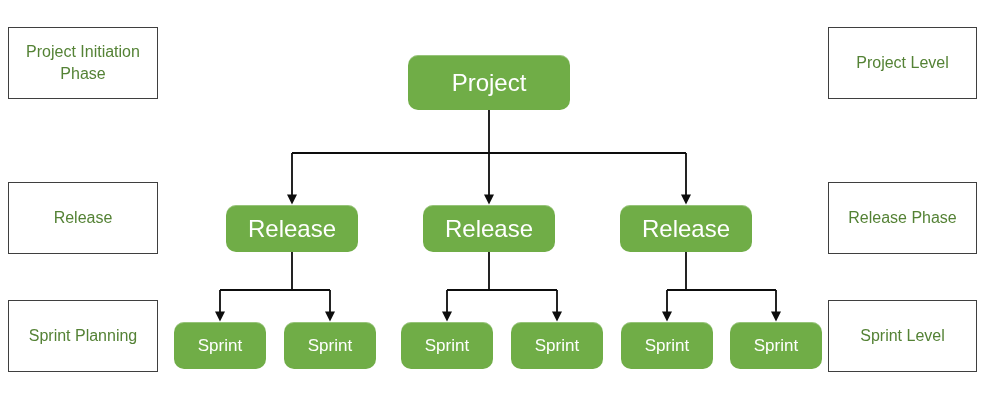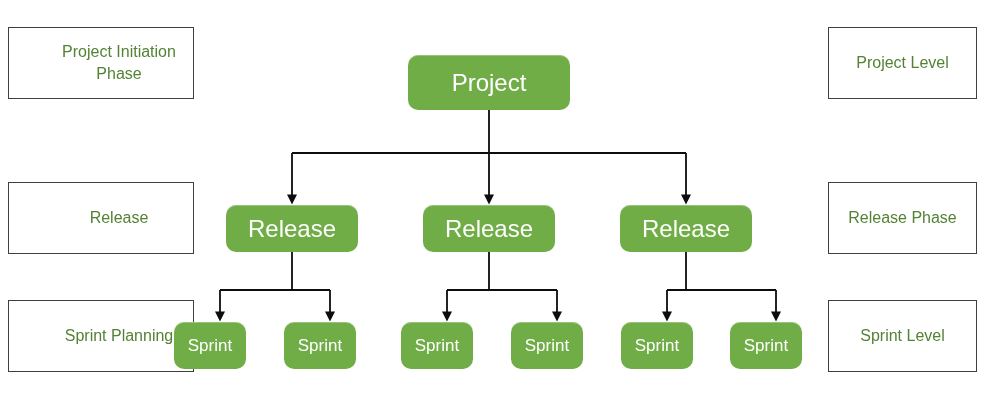--- a/index.html
+++ b/index.html
@@ -18,42 +18,42 @@
     color: #ffffff;
     border-radius: 10px;
     display: flex;
     align-items: center;
     justify-content: center;
     box-shadow: inset 0 1px 0 rgba(255,255,255,0.28);
     white-space: nowrap;
   }
   .node-project { left: 408px; top: 55px;  width: 162px; height: 55px; font-size: 24px; }
   .node-release { top: 205px; width: 132px; height: 47px; font-size: 24px; }
-  .node-sprint  { top: 322px; width: 72px;  height: 47px; font-size: 17px; border-radius: 10px; }
+  .node-sprint  { top: 322px; width: 92px;  height: 47px; font-size: 17px; border-radius: 10px; }
   .r1 { left: 226px; } .r2 { left: 423px; } .r3 { left: 620px; }
   .s1 { left: 174px; } .s2 { left: 284px; } .s3 { left: 401px; }
   .s4 { left: 511px; } .s5 { left: 621px; } .s6 { left: 730px; }
   
   .plabel {
     position: absolute;
     width: 148px;
     height: 70px;
     background: #ffffff;
     border: 1px solid #3f3f3f;
     color: #548235;
     font-size: 16px;
     line-height: 22px;
     display: flex;
     flex-direction: column;
     align-items: center;
     justify-content: center;
     text-align: center;
   }
   .plabel span { display: block; }
-  .col-left  { left: 8px; padding-left: 36px; }
+  .col-left  { left: 8px; }
   .col-right { left: 828px; width: 147px; }
   .row-top { top: 27px; } .row-mid { top: 182px; } .row-bot { top: 300px; }
   
   .connectors {
     position: absolute;
     left: 0; top: 0;
     width: 1000px; height: 400px;
     pointer-events: none;
   }
   .connectors path { stroke: #0d0d0d; stroke-width: 1.8; fill: none; }

